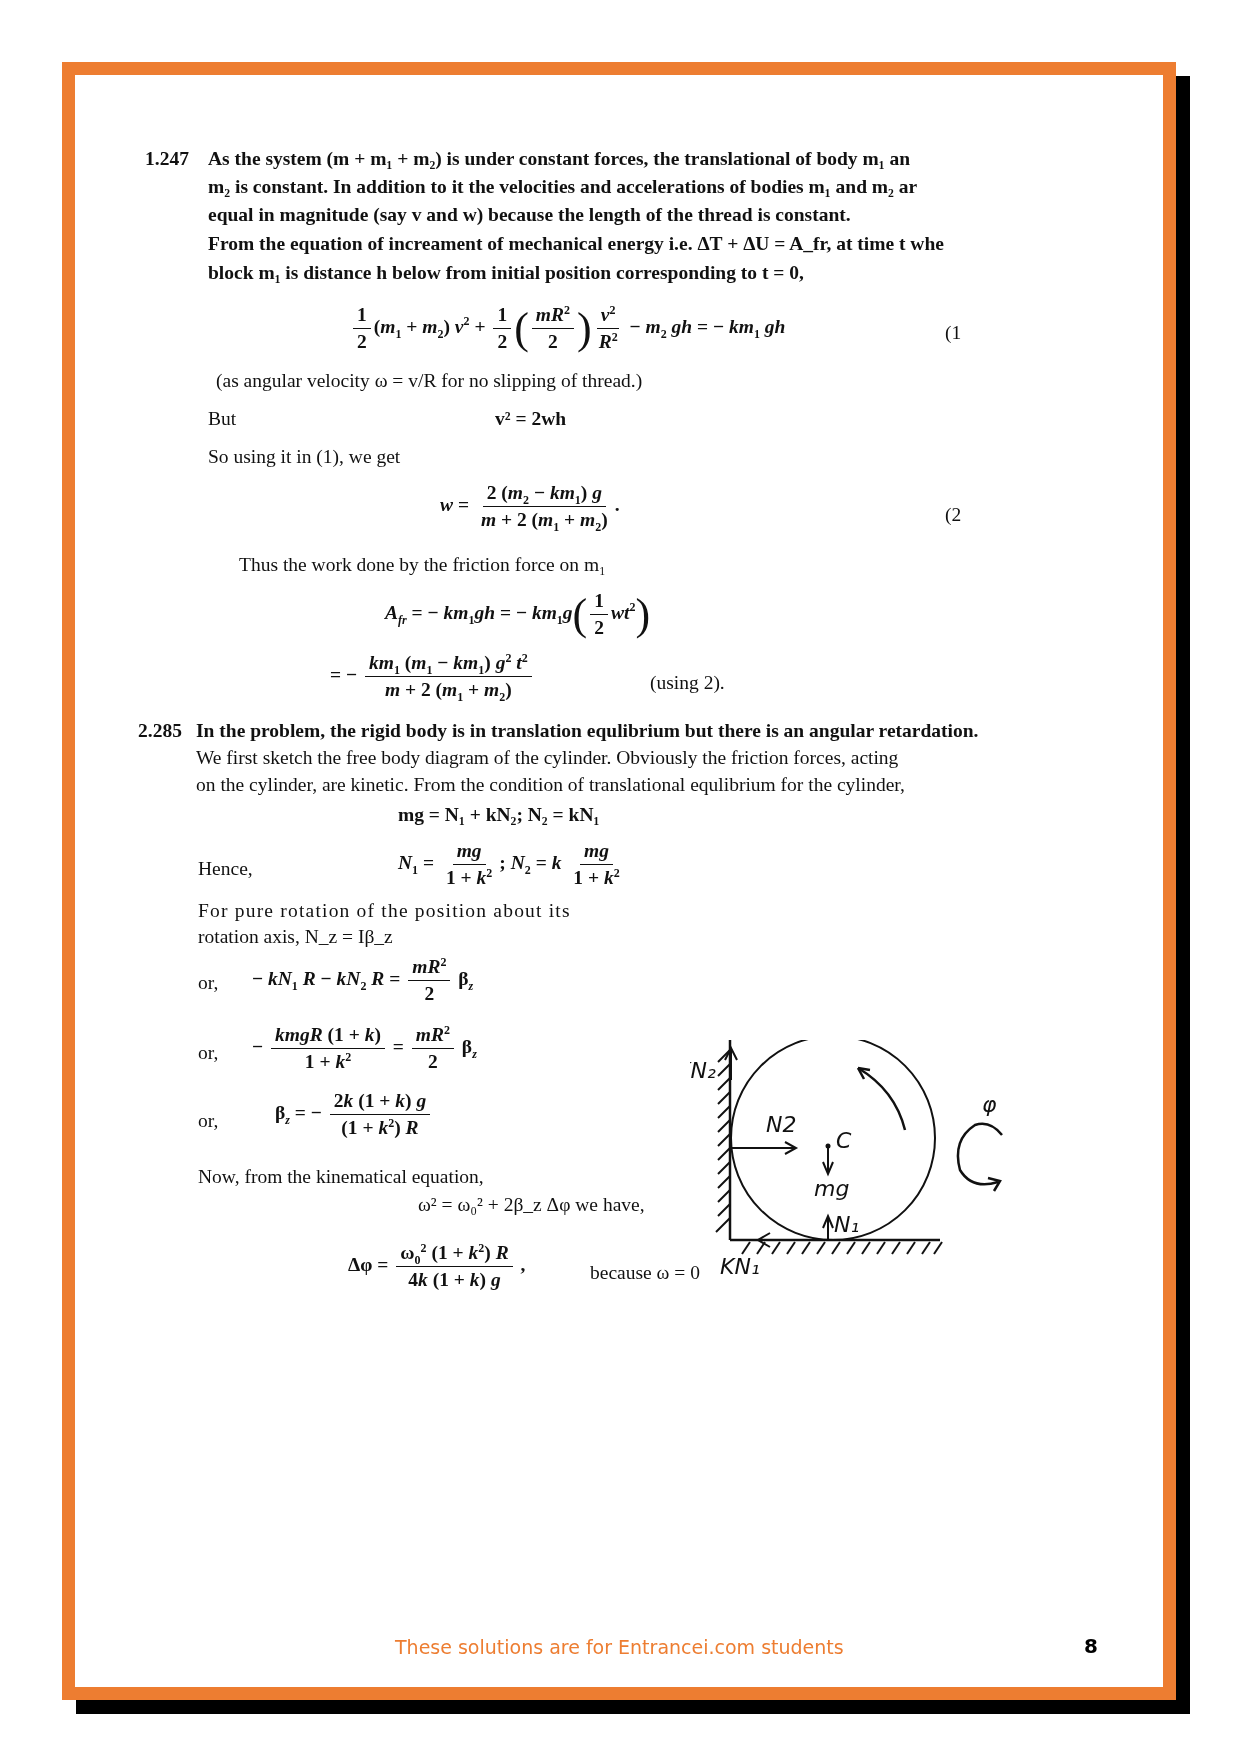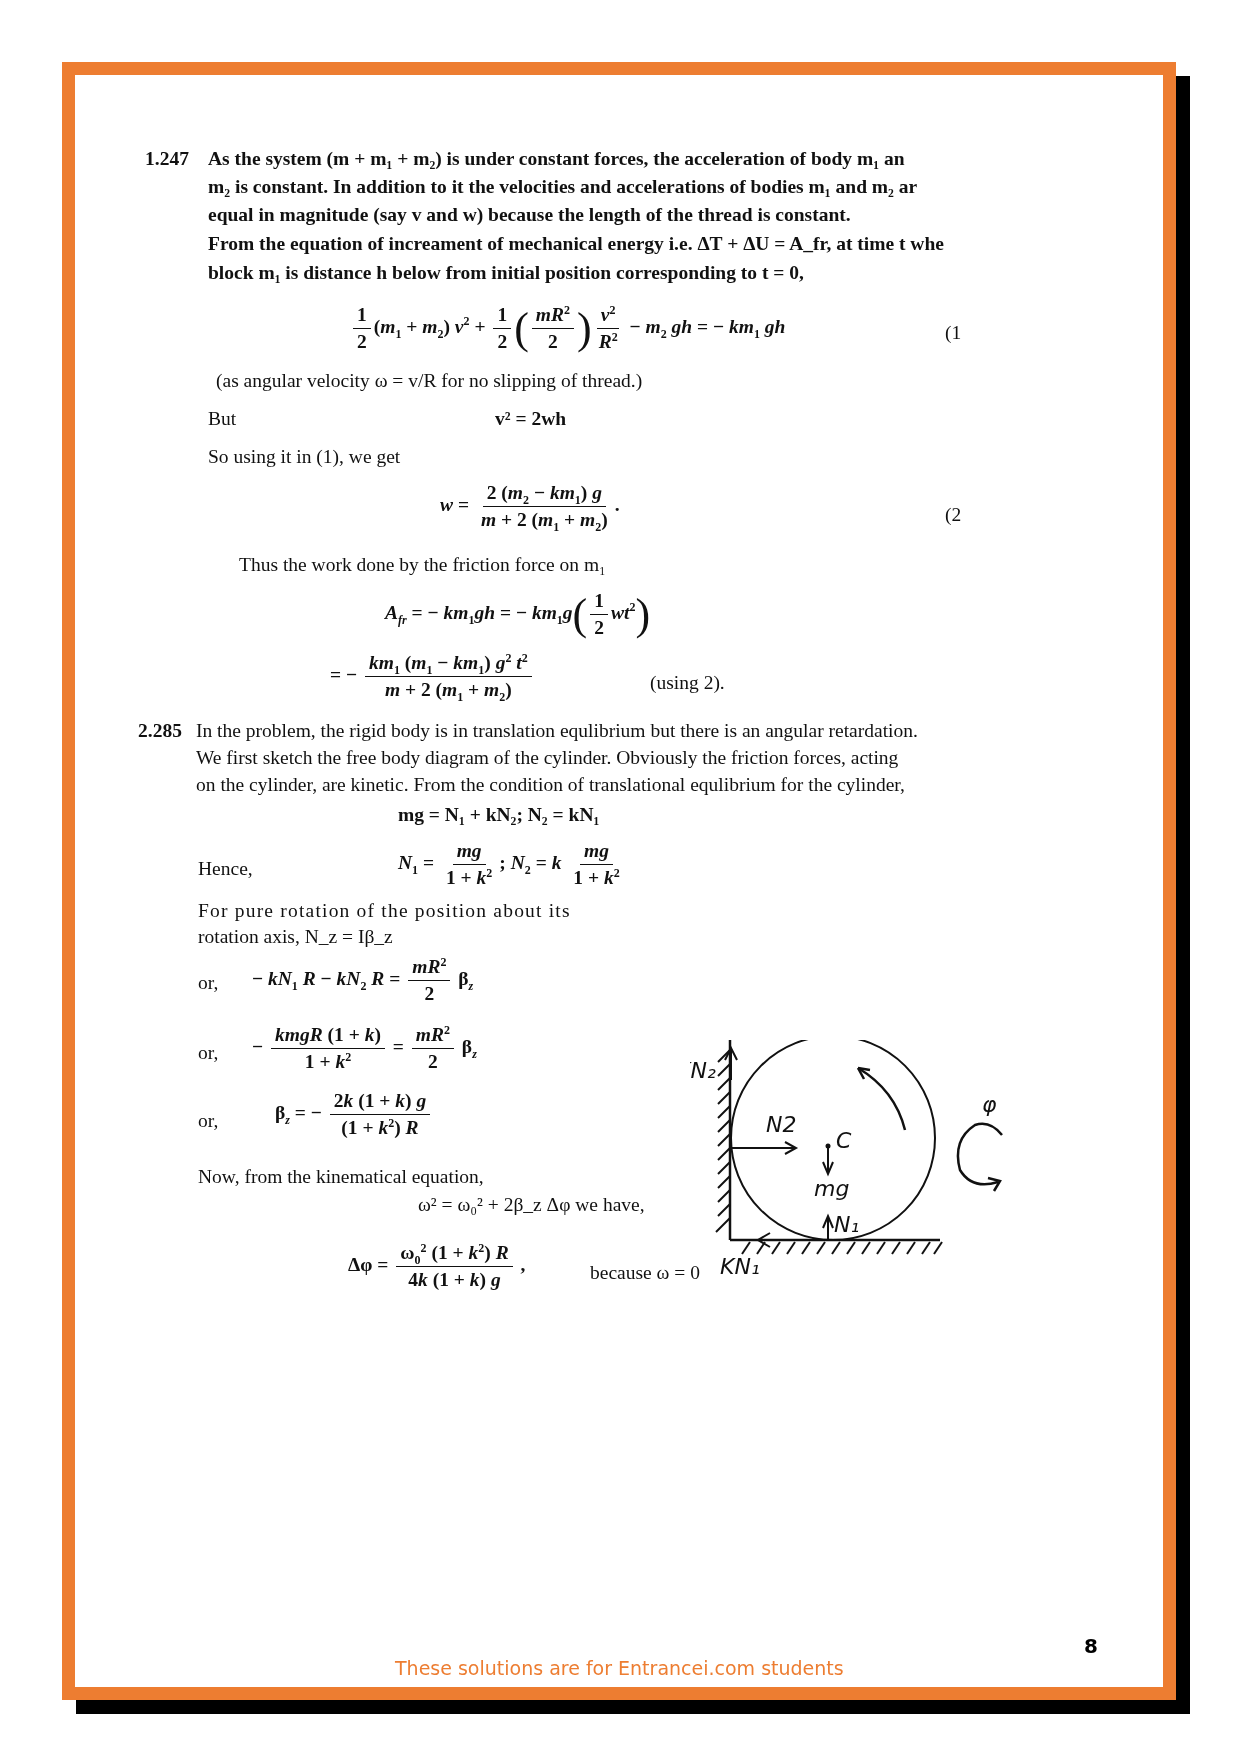--- a/index.html
+++ b/index.html
@@ -10,37 +10,37 @@
   .page { position:absolute; left:75px; top:75px; width:1088px; height:1612px; background:#fff; }
   .content { position:absolute; left:150px; top:150px; width:940px; font-size:19.5px; line-height:30px; font-weight:bold; }
   .row { position:absolute; white-space:nowrap; }
   .num { position:absolute; font-weight:bold; }
   i { font-style:italic; }
   sub, sup { font-size:12px; line-height:0; }
   .frac { display:inline-flex; flex-direction:column; align-items:center; vertical-align:middle; margin:0 3px; }
   .frac .n { border-bottom:1.5px solid #111; padding:0 4px; line-height:26px; }
   .frac .d { padding:0 4px; line-height:26px; }
   .paren { font-size:44px; font-weight:normal; vertical-align:middle; line-height:0; }
-  .footer-text { position:absolute; left:395px; top:1636px; font-family:"DejaVu Sans", sans-serif; font-size:19px; color:#ed7d31; font-weight:normal;margin-top:21px; }
+  .footer-text { position:absolute; left:395px; top:1636px; font-family:"DejaVu Sans", sans-serif; font-size:19px; color:#ed7d31; font-weight:normal; }
   .page-num { position:absolute; left:1084px; top:1634px; font-family:"DejaVu Sans", sans-serif; font-size:20px; font-weight:bold; color:#000; }
   .diagram { position:absolute; left:690px; top:1040px; width:340px; height:260px; }
   .diagram text { font-family:"DejaVu Sans", sans-serif; font-style:italic; font-size:22px; fill:#111; }
   .eqn-label { position:absolute; font-weight:normal; }
 </style>
 </head>
 <body>
 
 <div class="shadow"></div>
 <div class="frame"></div>
 <div class="page"></div>
 
 <div class="content">
 
   <div class="num" style="left:-5px; top:-6px;">1.247</div>
-  <div class="row" style="left:58px; top:-6px;">As the system (m + m₁ + m₂) is under constant forces, the acceleration of body m₁ an</div>
+  <div class="row" style="left:58px; top:-6px;">As the system (m + m₁ + m₂) is under constant forces, the translational of body m₁ an</div>
   <div class="row" style="left:58px; top:22px;">m₂ is constant. In addition to it the velocities and accelerations of bodies m₁ and m₂ ar</div>
   <div class="row" style="left:58px; top:50px;">equal in magnitude (say v and w) because the length of the thread is constant.</div>
   <div class="row" style="left:58px; top:79px;">From the equation of increament of mechanical energy i.e. ΔT + ΔU = A_fr, at time t whe</div>
   <div class="row" style="left:58px; top:108px;">block m₁ is distance h below from initial position corresponding to t = 0,</div>
 
   <div class="row" style="left:200px; top:152px;">
     <span class="frac">
         <span class="n">1</span>
         <span class="d">2</span>
       </span>(<i>m</i><sub>1</sub> + <i>m</i><sub>2</sub>) <i>v</i><sup>2</sup> +
@@ -80,21 +80,21 @@
   </div>
   <div class="row" style="left:180px; top:500px;">
     = − <span class="frac">
         <span class="n"><i>km</i><sub>1</sub> (<i>m</i><sub>1</sub> − <i>km</i><sub>1</sub>) <i>g</i><sup>2</sup> <i>t</i><sup>2</sup></span>
         <span class="d"><i>m</i> + 2 (<i>m</i><sub>1</sub> + <i>m</i><sub>2</sub>)</span>
       </span>
   </div>
   <div class="row" style="left:500px; top:518px; font-weight:normal;">(using 2).</div>
 
   <div class="num" style="left:-12px; top:566px;">2.285</div>
-  <div class="row" style="left:46px; top:566px; font-weight:normal;text-align:right;">In the problem, the rigid body is in translation equlibrium but there is an angular retardation.</div>
+  <div class="row" style="left:46px; top:566px; font-weight:bold;text-align:right;">In the problem, the rigid body is in translation equlibrium but there is an angular retardation.</div>
   <div class="row" style="left:46px; top:593px; font-weight:normal;text-align:center;">We first sketch the free body diagram of the cylinder. Obviously the friction forces, acting</div>
   <div class="row" style="left:46px; top:620px; font-weight:normal;">on the cylinder, are kinetic. From the condition of translational equlibrium for the cylinder,</div>
   <div class="row" style="left:248px; top:650px;">mg = N₁ + kN₂;  N₂ = kN₁</div>
 
   <div class="row" style="left:48px; top:704px; font-weight:normal;">Hence,</div>
   <div class="row" style="left:248px; top:688px;">
     <i>N</i><sub>1</sub> = <span class="frac">
         <span class="n"><i>mg</i></span>
         <span class="d">1 + <i>k</i><sup>2</sup></span>
       </span>; <i>N</i><sub>2</sub> = <i>k</i> <span class="frac">

